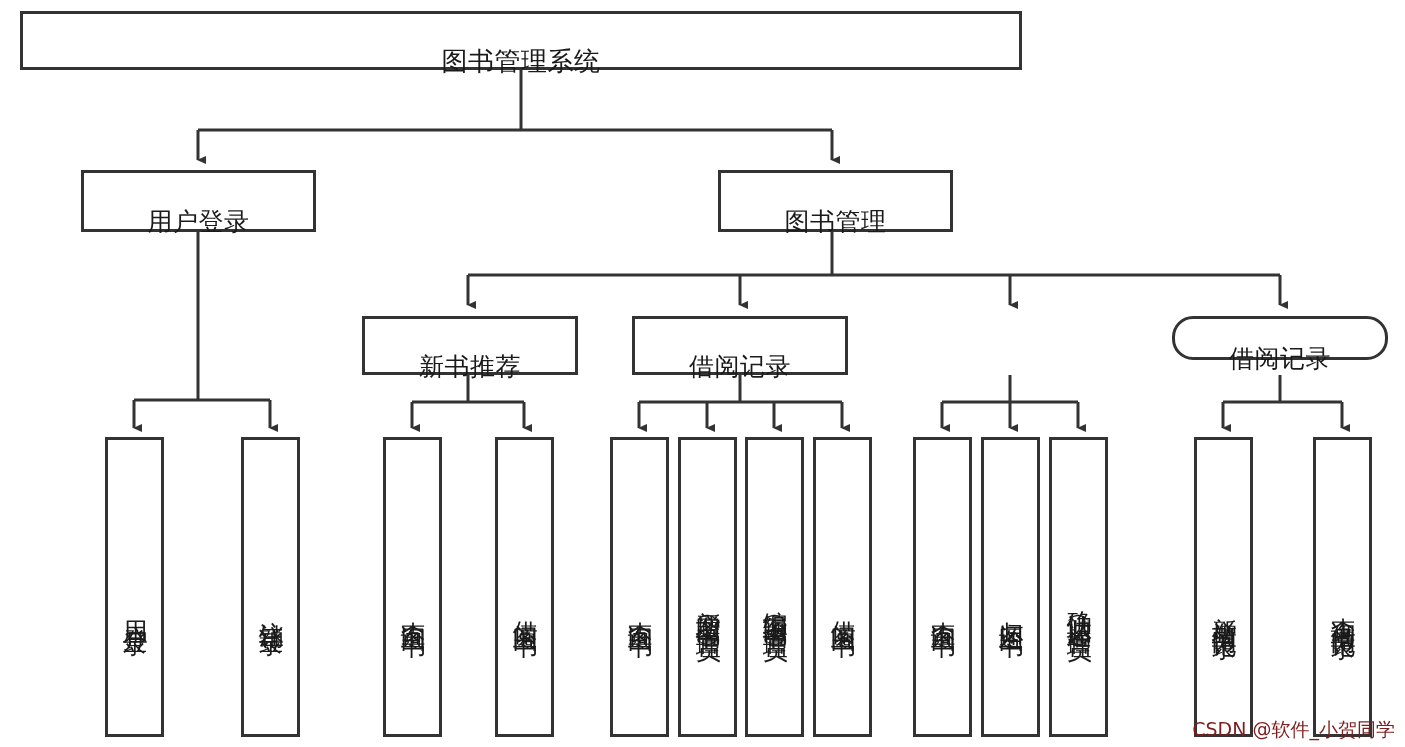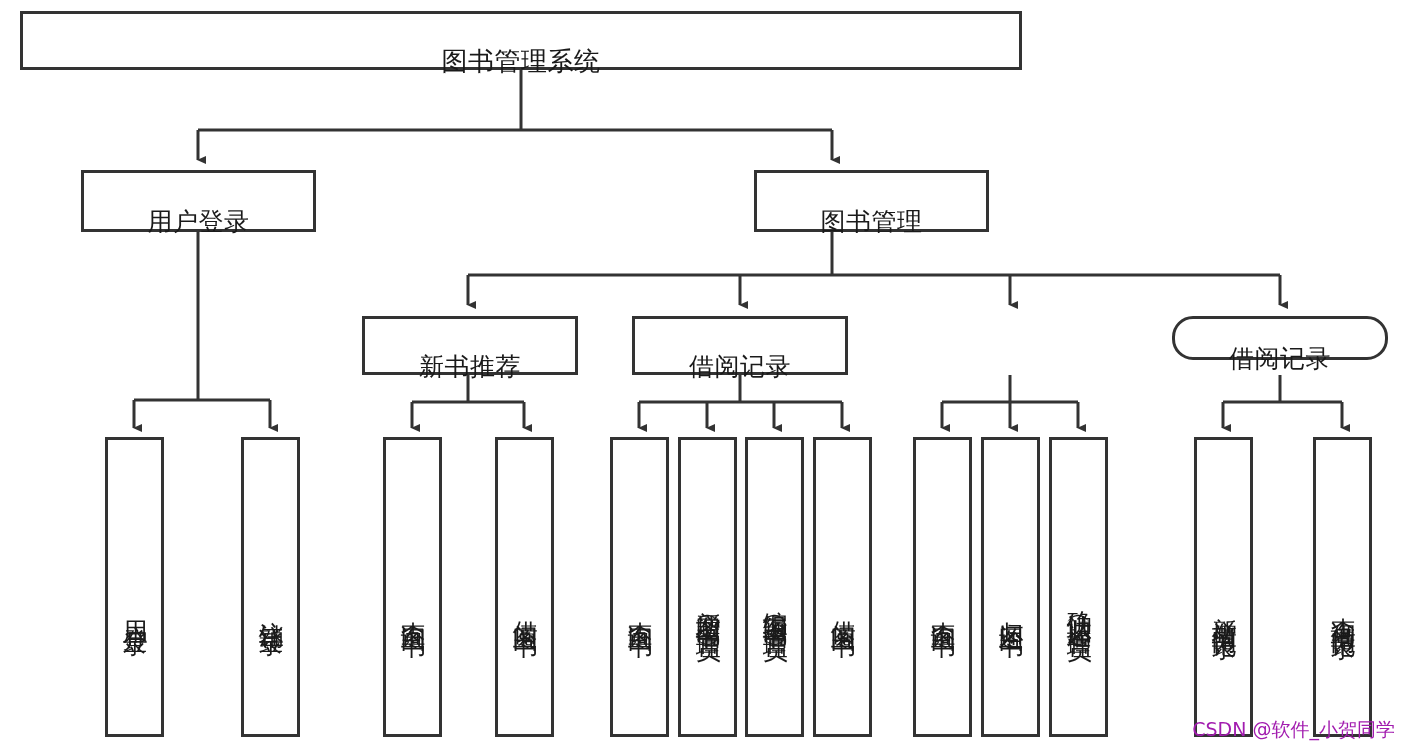--- a/index.html
+++ b/index.html
@@ -55,21 +55,21 @@
     font-size:25px;
     line-height:1.05;
     letter-spacing:4px;
     white-space:nowrap;
   }
   .watermark{
     position:absolute;
     right:10px;
     bottom:4px;
     font-size:19px;
-    color:#a21caf;
+    color:#7f1d1d;
     white-space:nowrap;
     user-select:none;
   }
 </style>
 </head>
 <body>
 
 <div id="canvas">
 
   <svg class="edges" viewBox="0 0 1405 747" xmlns="http://www.w3.org/2000/svg">
@@ -123,21 +123,21 @@
     </g>
   </svg>
 
   <div class="node horiz root" style="left:20px; top:11px; width:1002px; height:59px;">
     <span class="lbl">图书管理系统</span>
   </div>
 
   <div class="node horiz" style="left:81px; top:170px; width:235px; height:62px;">
     <span class="lbl">用户登录</span>
   </div>
-  <div class="node horiz" style="left:754px; top:170px; width:235px; height:62px;">
+  <div class="node horiz" style="left:718px; top:170px; width:235px; height:62px;">
     <span class="lbl">图书管理</span>
   </div>
 
   <div class="node horiz" style="left:362px; top:316px; width:216px; height:59px;">
     <span class="lbl">新书推荐</span>
   </div>
   <div class="node horiz" style="left:632px; top:316px; width:216px; height:59px;">
     <span class="lbl">借阅记录</span>
   </div>
   <div class="node horiz" style="left:1172px; top:316px; width:216px; height:44px;border-radius:21px;">

